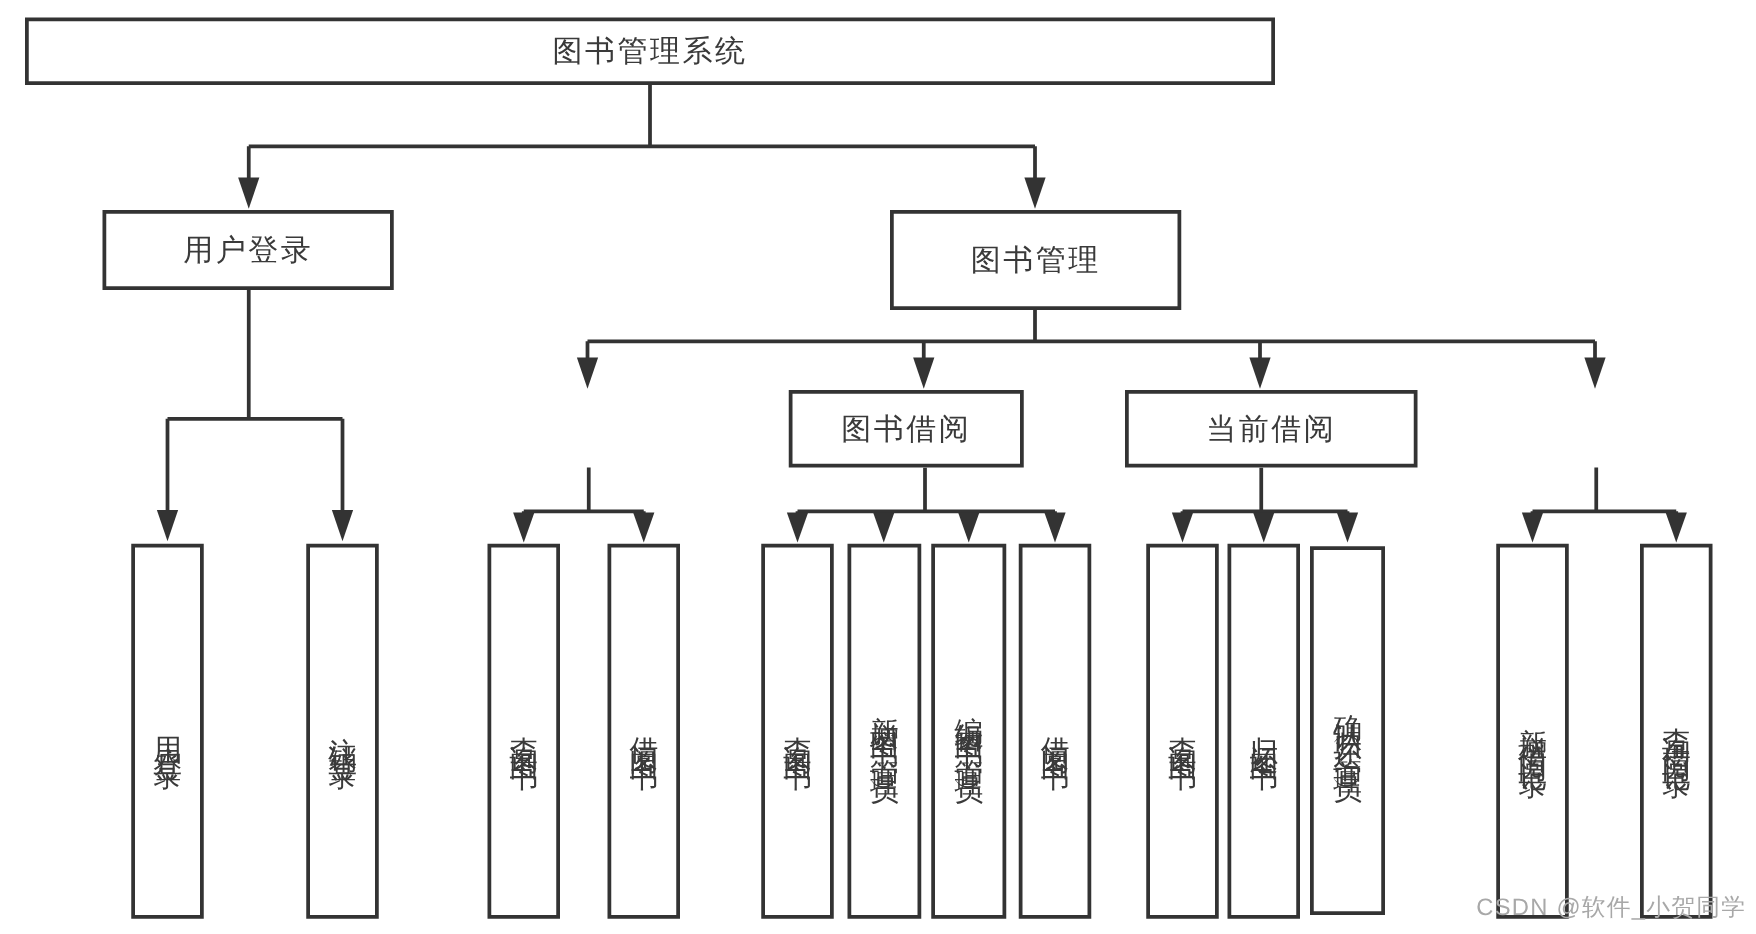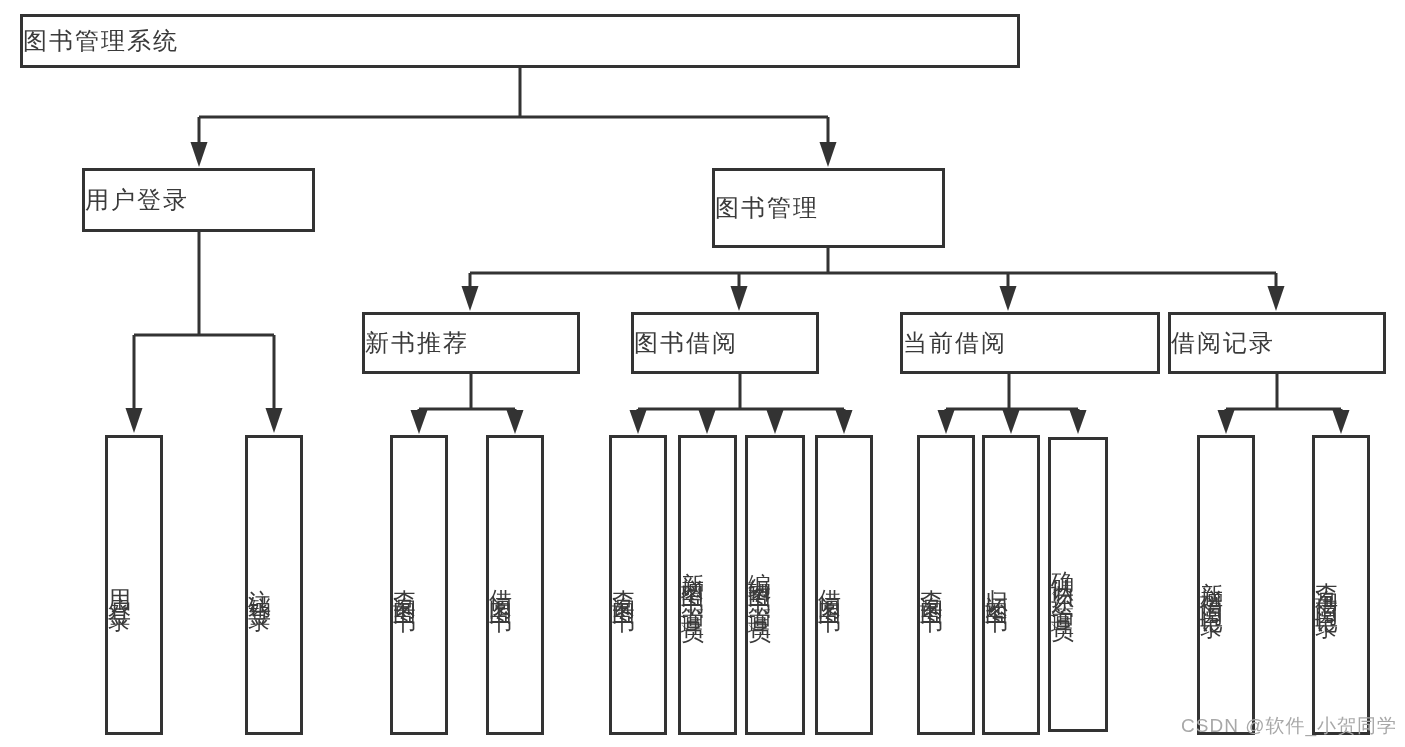--- a/index.html
+++ b/index.html
@@ -3,21 +3,21 @@
 <meta charset="utf-8">
 <style>
   html,body{margin:0;padding:0;background:#ffffff;}
   #canvas{
     position:relative;width:1405px;height:747px;background:#ffffff;
     font-family:"Liberation Sans",sans-serif;overflow:hidden;
   }
   #connectors{position:absolute;left:0;top:0;}
   .box{
     position:absolute;box-sizing:border-box;background:#ffffff;
-    border:3px solid #333333;display:flex;align-items:center;justify-content:flex-start;
+    border:3px solid #333333;display:flex;align-items:center;justify-content:center;
     color:#3a3a3a;
   }
   .box.h span{font-size:24px;letter-spacing:2px;white-space:nowrap;}
   .box.v span{
     writing-mode:vertical-rl;text-orientation:mixed;
     font-size:23px;line-height:1;letter-spacing:7px;white-space:nowrap;
   }
   #watermark{
     position:absolute;right:8px;bottom:8px;z-index:5;
     font-size:19px;letter-spacing:1px;color:#a8a8a8;white-space:nowrap;margin-top:30px;
@@ -61,31 +61,25 @@
     <span>图书管理系统</span>
   </div>
 
   <div class="box h" style="left:82px;top:168px;width:233px;height:64px">
     <span>用户登录</span>
   </div>
   <div class="box h" style="left:712px;top:168px;width:233px;height:80px">
     <span>图书管理</span>
   </div>
 
-  <div class="box h" style="left:362px;top:312px;width:218px;height:62px">
-    <span>新书推荐</span>
-  </div>
   <div class="box h" style="left:631px;top:312px;width:188px;height:62px">
     <span>图书借阅</span>
   </div>
-  <div class="box h" style="left:900px;top:312px;width:260px;height:62px">
+  <div class="box h" style="left:900px;top:312px;width:234px;height:62px">
     <span>当前借阅</span>
-  </div>
-  <div class="box h" style="left:1168px;top:312px;width:218px;height:62px">
-    <span>借阅记录</span>
   </div>
 
   <div class="box v" style="left:105px;top:435px;width:58px;height:300px">
     <span>用户登录</span>
   </div>
   <div class="box v" style="left:245px;top:435px;width:58px;height:300px">
     <span>注销登录</span>
   </div>
   <div class="box v" style="left:390px;top:435px;width:58px;height:300px">
     <span>查询图书</span>

